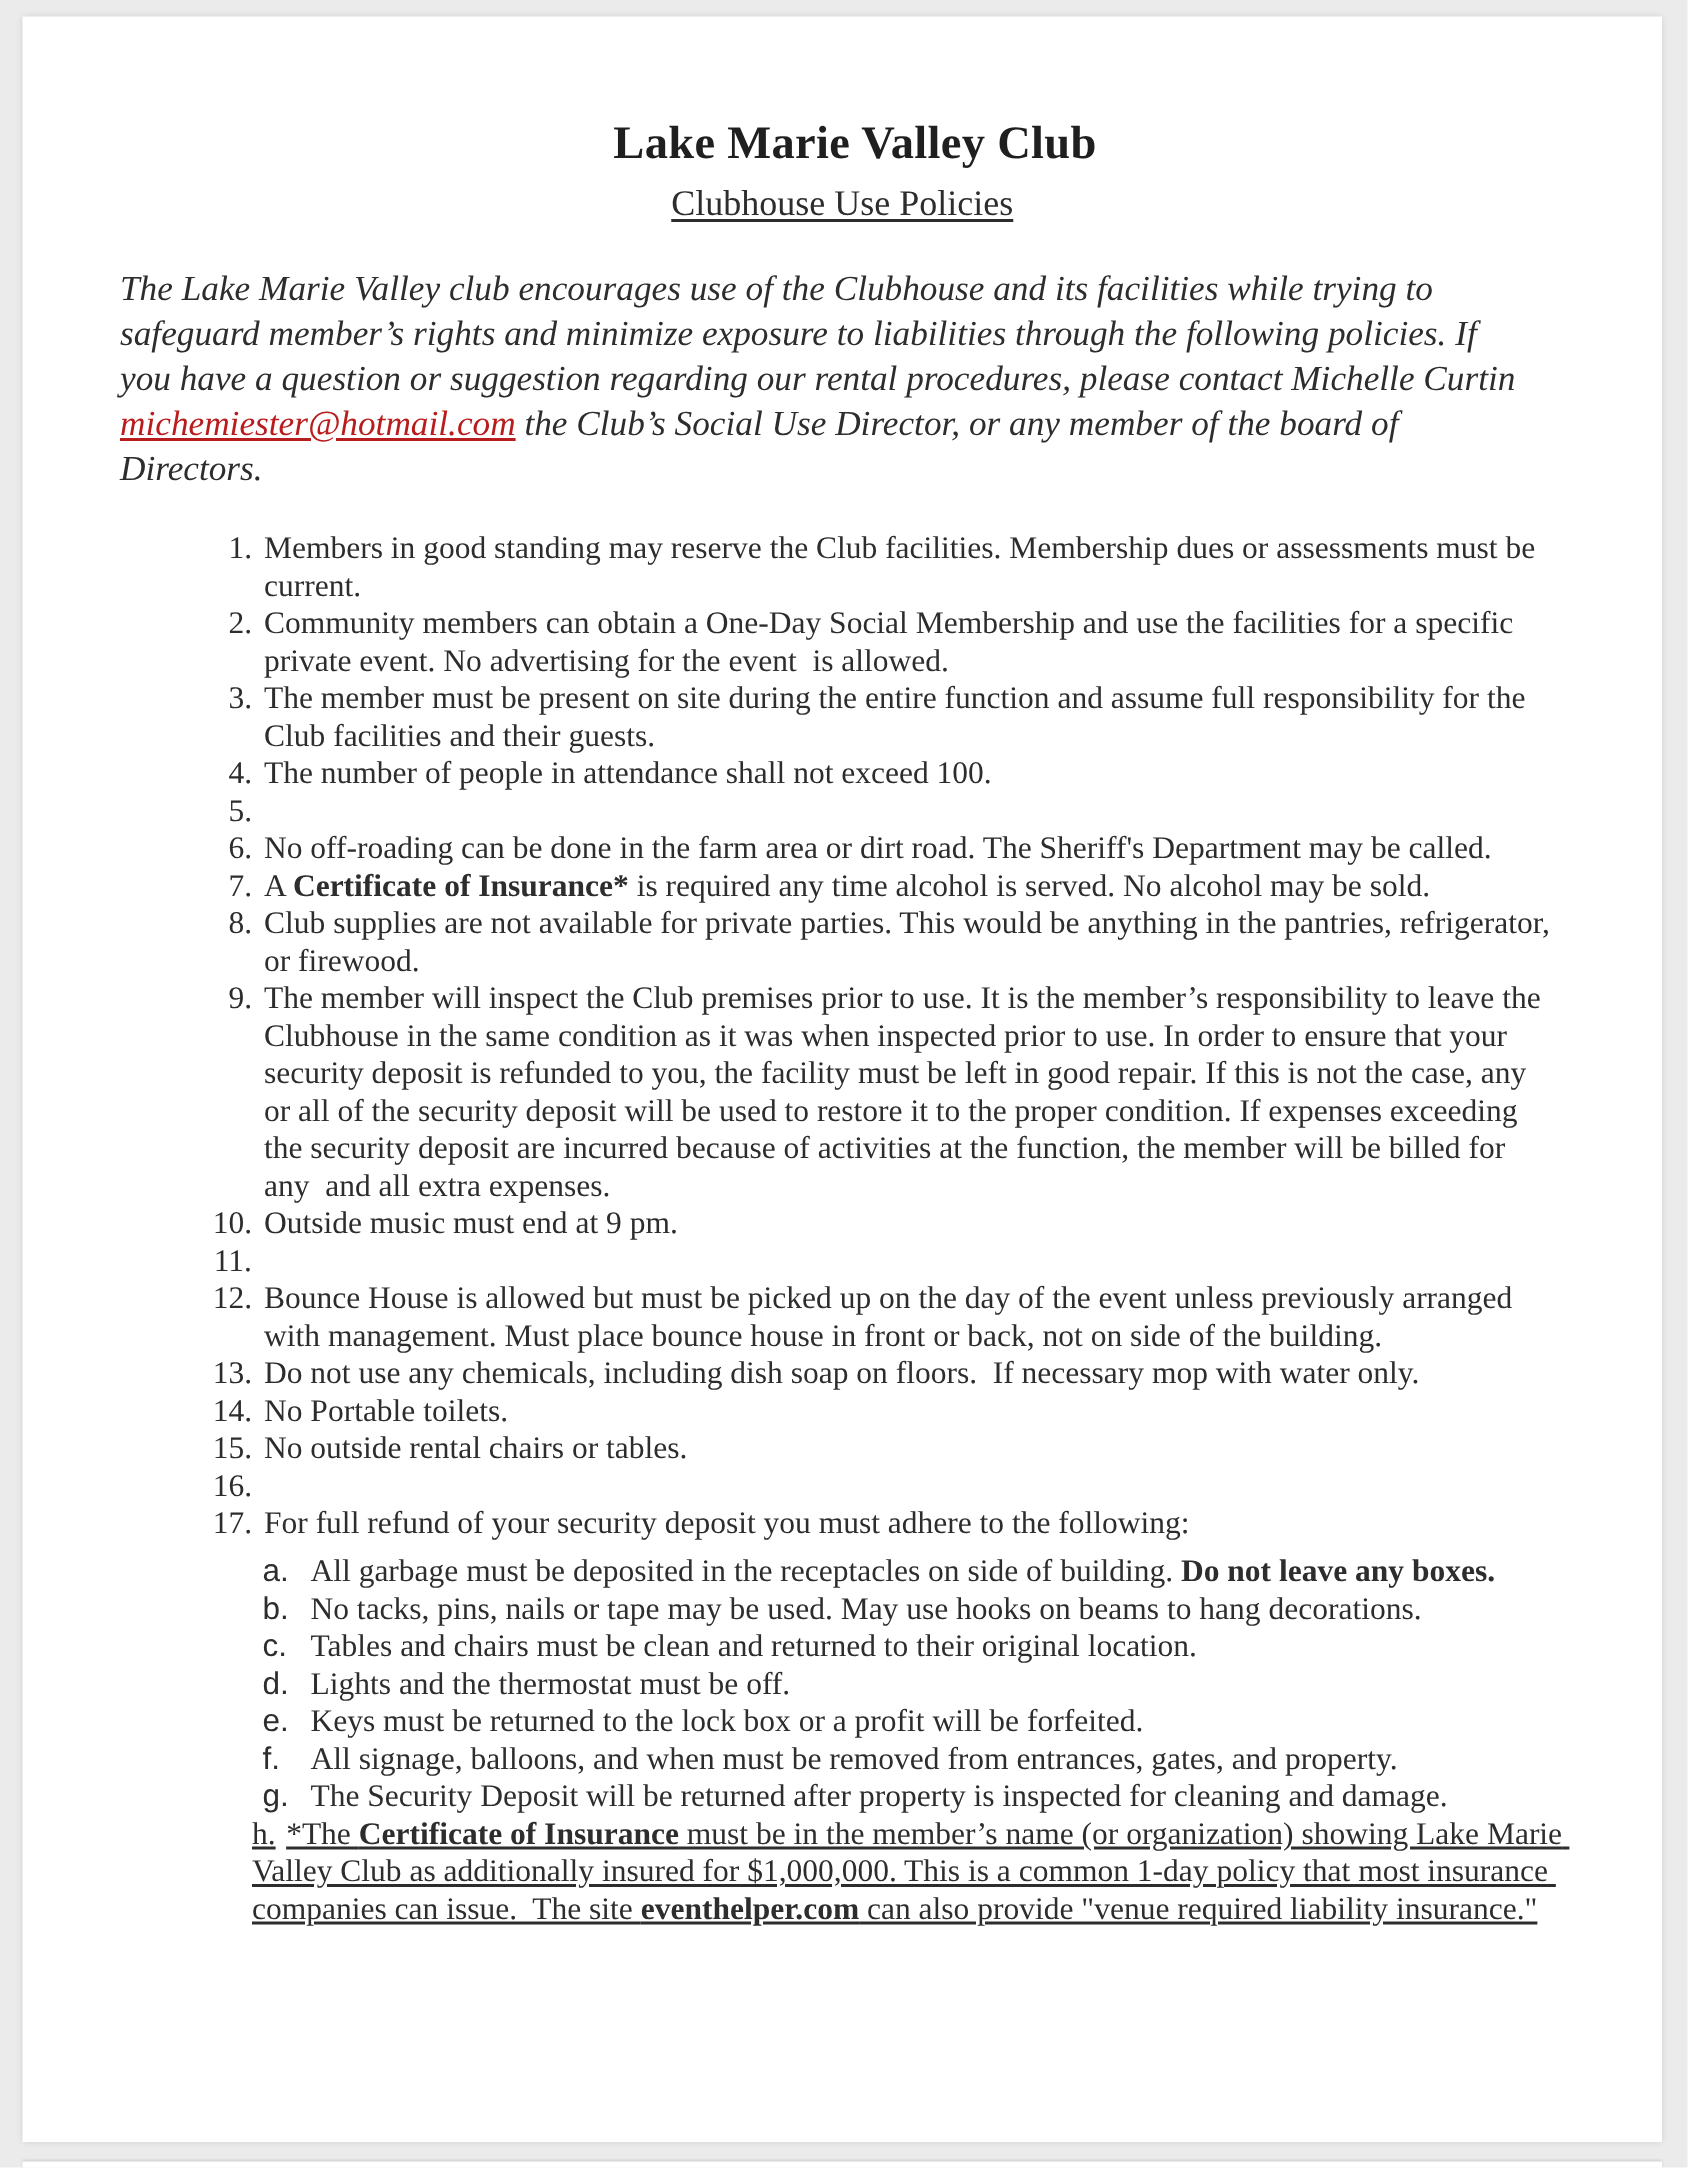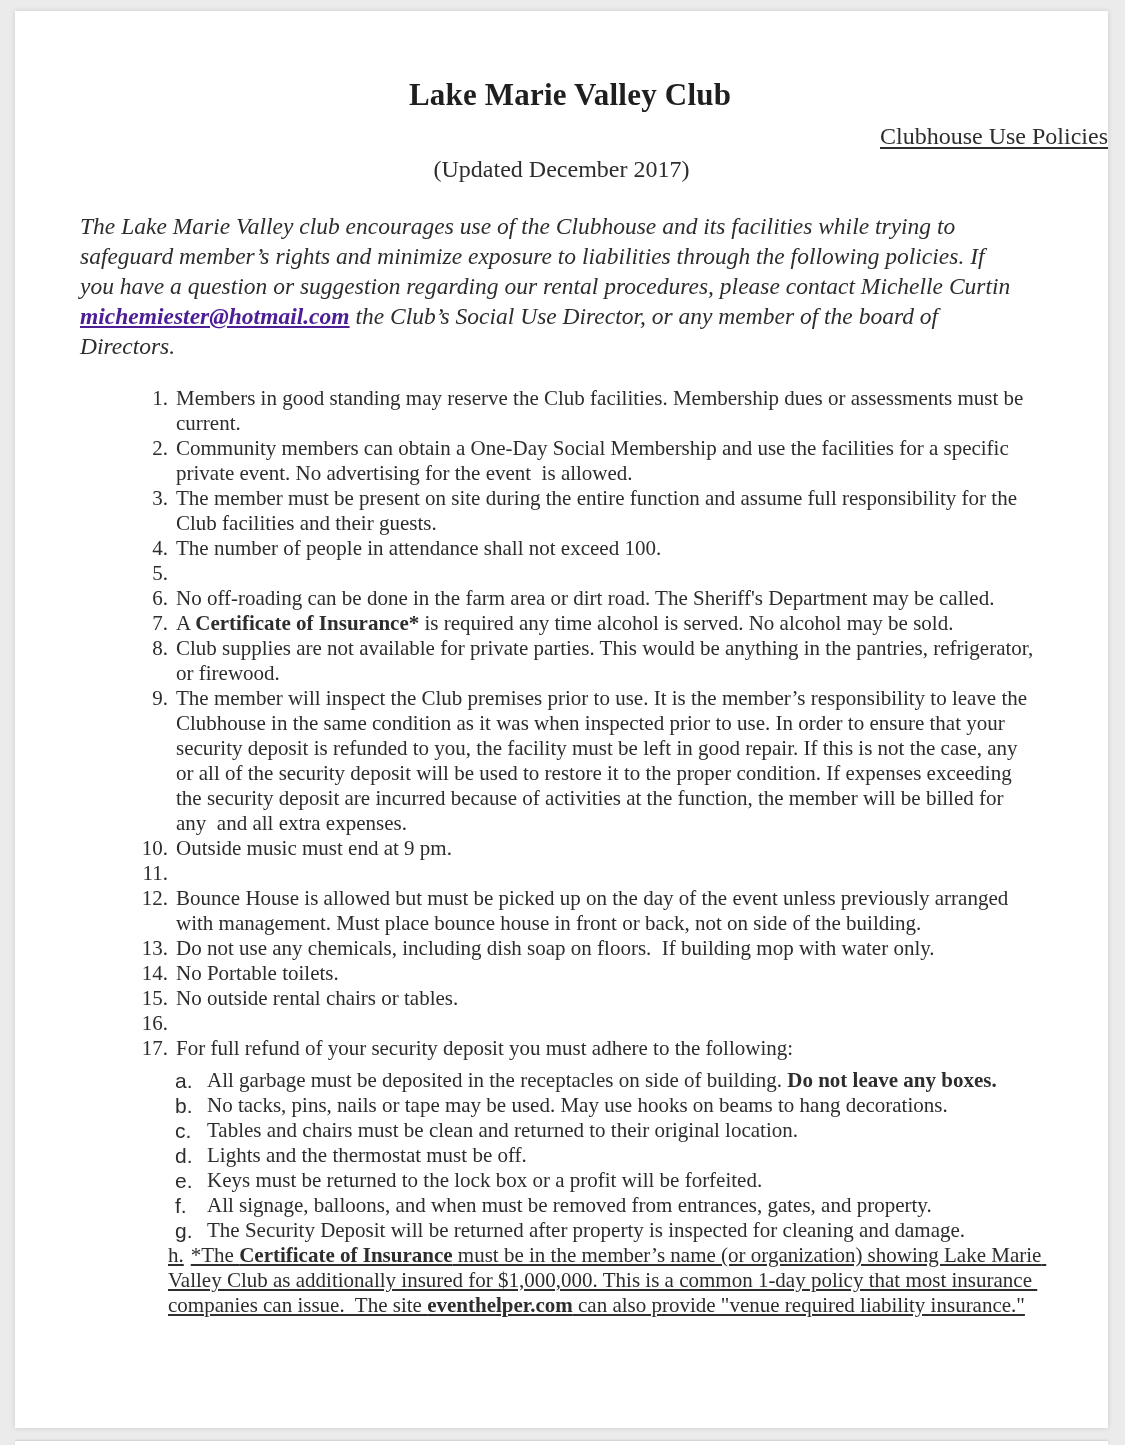--- a/index.html
+++ b/index.html
@@ -26,30 +26,30 @@
     background: #ffffff;
     box-shadow: 0 -1px 2px rgba(0,0,0,0.12);
   }
   .doc-header { text-align: center; }
   .doc-title {
     font-size: 31px; font-weight: bold; color: #1f1f1f;
     margin: 0; line-height: 36px; letter-spacing: 0.2px; padding-left: 17px;
   }
   .doc-subtitle {
     font-size: 24px; margin: 8px 0 0; line-height: 30px;
-    text-decoration: underline; text-underline-offset: 3px; text-align: right;
+    text-decoration: underline; text-underline-offset: 3px;
   }
   .doc-updated { font-size: 24px; margin: 3px 0 0; line-height: 30px; }
   .intro {
     font-style: italic;
     font-size: 23.5px; line-height: 30px;
     margin: 27px 93px 0 65px;
     white-space: pre-wrap;
   }
-  .link { color: #4c1d95; text-decoration: underline; cursor: pointer; font-weight: bold; }
+  .link { color: #b91c1c; text-decoration: underline; cursor: pointer; }
   .policy-list {
     margin-top: 25px;
     padding: 0 70px 0 111px;
     font-size: 21px; line-height: 25px;
   }
   .policy-item { display: flex; }
   .num { flex: 0 0 42px; text-align: right; }
   .txt { margin-left: 8px; white-space: pre-wrap; }
   .b { font-weight: bold; }
   .sub-list { margin-top: 7px; padding-left: 49px; }
@@ -68,21 +68,20 @@
   .sub-item-h .txt { display: inline; margin: 0; }
 </style>
 </head>
 <body>
 
 <div class="page">
 
   <div class="doc-header">
     <h1 class="doc-title">Lake Marie Valley Club</h1>
     <div class="doc-subtitle">Clubhouse Use Policies</div>
-    <div class="doc-updated">(Updated December 2017)</div>
   </div>
 
   <p class="intro"><span>The Lake Marie Valley club encourages use of the Clubhouse and its facilities while trying to safeguard member’s rights and minimize exposure to liabilities through the following policies. If you have a question or suggestion regarding our rental procedures, please contact Michelle Curtin </span><span class="link">michemiester@hotmail.com</span><span> the Club’s Social Use Director, or any member of the board of Directors.</span></p>
 
   <div class="policy-list" role="list">
 
     <div class="policy-item" role="listitem">
       <span class="num">1.</span>
       <span class="txt"><span>Members in good standing may reserve the Club facilities. Membership dues or assessments must be current.</span></span>
     </div>
@@ -123,21 +122,21 @@
     </div>
     <div class="policy-item" role="listitem">
       <span class="num">11.</span>
     </div>
     <div class="policy-item" role="listitem">
       <span class="num">12.</span>
       <span class="txt"><span>Bounce House is allowed but must be picked up on the day of the event unless previously arranged with management. Must place bounce house in front or back, not on side of the building.</span></span>
     </div>
     <div class="policy-item" role="listitem">
       <span class="num">13.</span>
-      <span class="txt"><span>Do not use any chemicals, including dish soap on floors.  If building mop with water only.</span></span>
+      <span class="txt"><span>Do not use any chemicals, including dish soap on floors.  If necessary mop with water only.</span></span>
     </div>
     <div class="policy-item" role="listitem">
       <span class="num">14.</span>
       <span class="txt"><span>No Portable toilets.</span></span>
     </div>
     <div class="policy-item" role="listitem">
       <span class="num">15.</span>
       <span class="txt"><span>No outside rental chairs or tables.</span></span>
     </div>
     <div class="policy-item" role="listitem">

